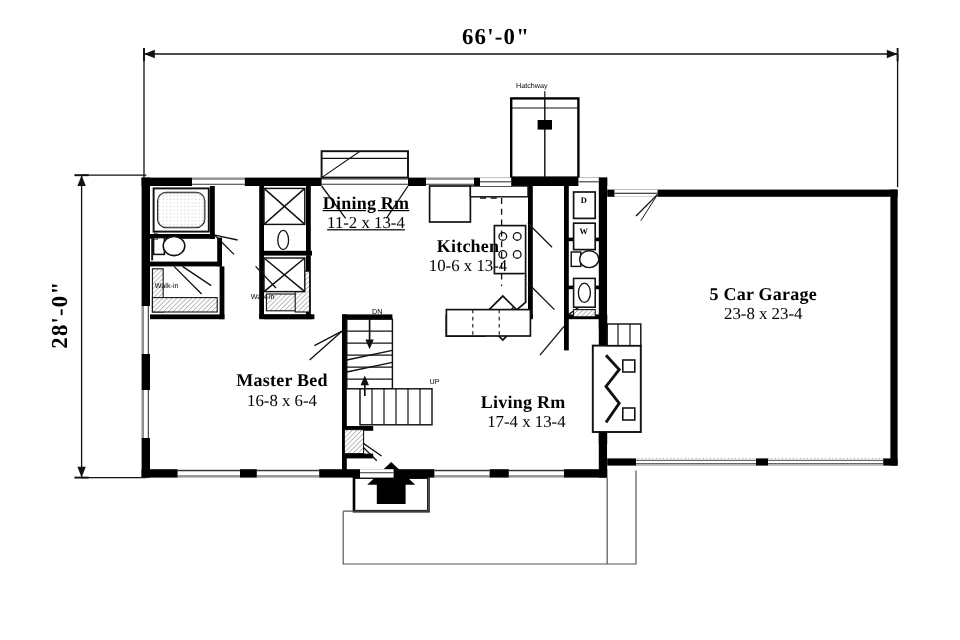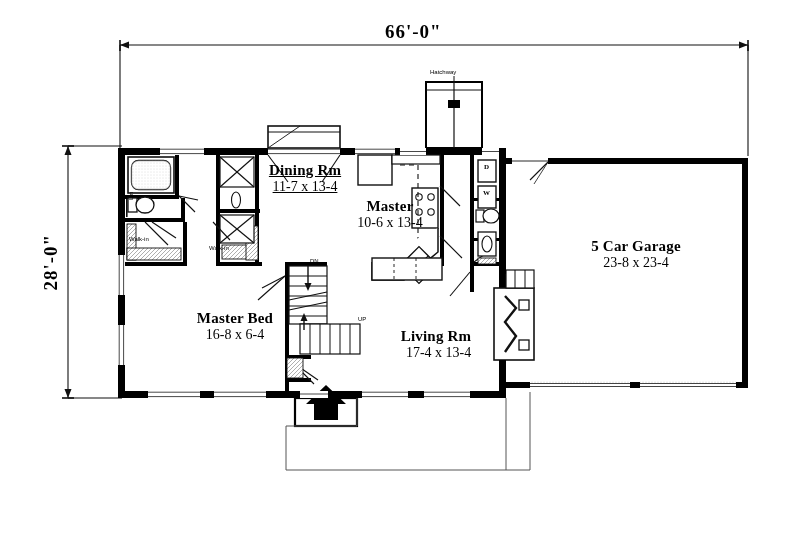--- a/index.html
+++ b/index.html
@@ -402,25 +402,25 @@
     </g>
 
   </svg>
 
   <div class="lbl dim-text" style="left:385px; top:22px;">66'-0"</div>
 
   <div class="lbl dim-text-v" style="left:16px; top:252px; width:70px; text-align:center;">28'-0"</div>
 
   <div class="room-block" style="left:305px; top:162px;text-decoration:underline;">
     <div class="room-name">Dining Rm</div>
-    <div class="room-dim">11-7 x 13-4</div>
+    <div class="room-dim">11-2 x 13-4</div>
   </div>
 
   <div class="room-block" style="left:390px; top:198px;">
-    <div class="room-name">Master</div>
+    <div class="room-name">Kitchen</div>
     <div class="room-dim">10-6 x 13-4</div>
   </div>
 
   <div class="room-block" style="left:636px; top:238px;">
     <div class="room-name">5 Car Garage</div>
     <div class="room-dim">23-8 x 23-4</div>
   </div>
 
   <div class="room-block" style="left:200px; top:310px;margin-left:35px;">
     <div class="room-name">Master Bed</div>

